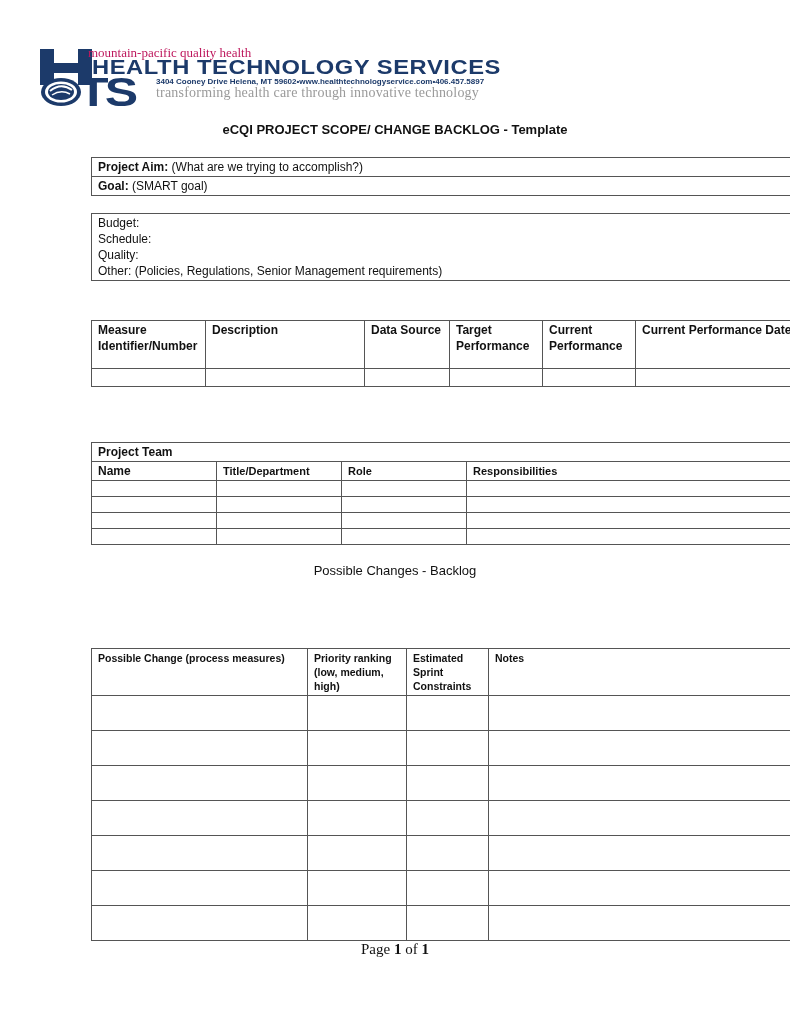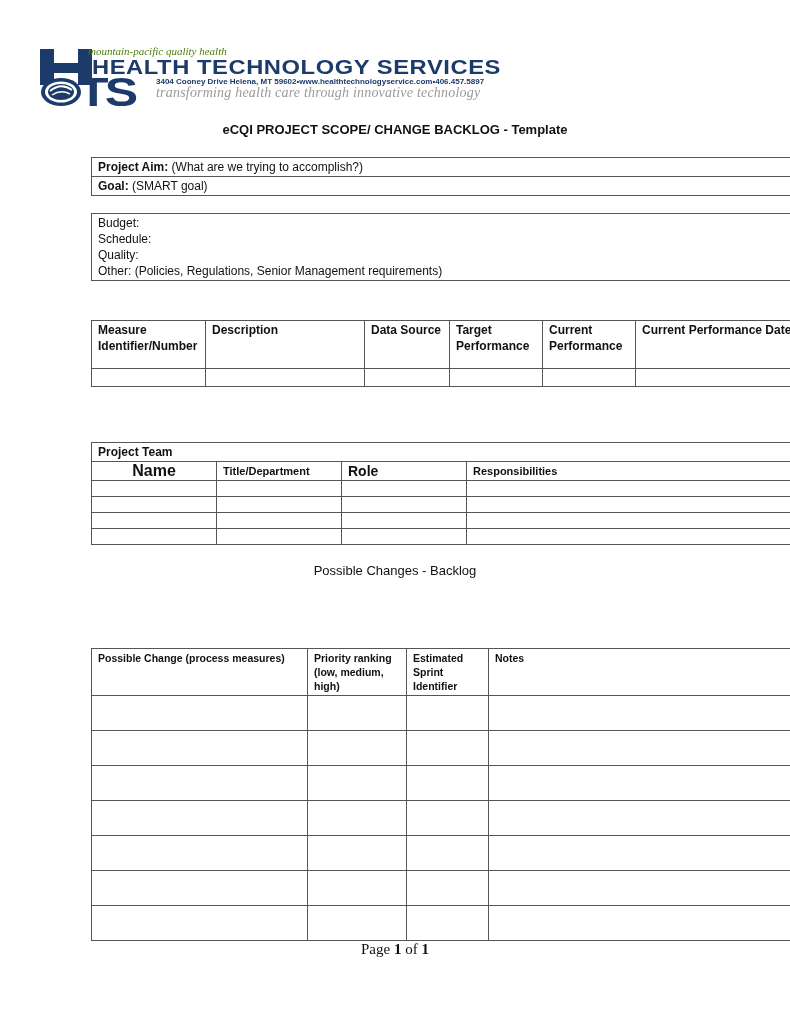--- a/index.html
+++ b/index.html
@@ -3,24 +3,24 @@
 <meta charset="utf-8">
 <style>
   html, body { margin: 0; padding: 0; background: #ffffff; }
   body { width: 790px; height: 1022px; position: relative; overflow: hidden; font-family: "Liberation Sans", sans-serif; color: #111; }
 
   
   .logo { position: absolute; left: 38px; top: 47px; width: 520px; height: 62px; }
   .logo-H { position: absolute; left: 0; top: 0; width: 112px; height: 40px; }
   .logo-emblem { position: absolute; left: 2px; top: 30px; width: 42px; height: 30px; }
   .logo-TS { position: absolute; left: 40px; top: 28px; font-family: "Liberation Sans", sans-serif; font-weight: 900; font-size: 40px; line-height: 34px; color: #1c3a6a; letter-spacing: -3px; transform: scaleX(1.25); transform-origin: left top; }
-  .logo-small { position: absolute; left: 50px; top: -2px; font-family: "Liberation Serif", serif; font-size: 11px; color: #4d7c0f; font-style: italic; }
+  .logo-small { position: absolute; left: 50px; top: -2px; font-family: "Liberation Serif", serif; font-size: 13px; color: #be185d; }
   .logo-main { position: absolute; left: 54px; top: 8px; font-family: "Liberation Sans", sans-serif; font-weight: 900; font-size: 21px; color: #1c3a6a; letter-spacing: 0.5px; transform: scaleX(1.13); transform-origin: left top; white-space: nowrap; }
   .logo-addr { position: absolute; left: 118px; top: 30px; font-family: "Liberation Sans", sans-serif; font-weight: bold; font-size: 8px; color: #1c3a6a; white-space: nowrap; }
-  .logo-tag { position: absolute; left: 118px; top: 38px; font-family: "Liberation Serif", serif; font-size: 14px; color: #9a9a9a; white-space: nowrap; letter-spacing: 0.2px; font-style: italic; }
+  .logo-tag { position: absolute; left: 118px; top: 38px; font-family: "Liberation Serif", serif; font-size: 14px; color: #9a9a9a; white-space: nowrap; letter-spacing: 0.2px; }
 
   .doc-title { position: absolute; left: 0; width: 790px; top: 122px; text-align: center; font-weight: bold; font-size: 13px; }
 
   table.form { position: absolute; left: 91px; width: 719px; border-collapse: collapse; font-size: 12px; }
   table.form td { border: 1px solid #555; padding: 1px 6px; vertical-align: top; line-height: 16px; }
   .b { font-weight: bold; }
 
   .sec-title { position: absolute; left: 0; width: 790px; top: 563px; text-align: center; font-weight: normal; font-size: 13px; }
 
   table.backlog td { font-size: 10.5px; line-height: 14px; padding: 2px 6px; }
@@ -95,23 +95,23 @@
   </tr>
 </tbody>
   </table>
 
 <table class="form" style="top:442px;">
   <tbody>
       <tr>
     <td colspan="4" class="b">Project Team</td>
   </tr>
   <tr>
-    <td class="b" style="width:112px; font-size:16px;text-align:center;">Name</td>
+    <td class="b" style="width:112px; font-size:12px;">Name</td>
     <td class="b" style="width:112px; font-size:11px;">Title/Department</td>
-    <td class="b" style="width:112px; font-size:14px;">Role</td>
+    <td class="b" style="width:112px; font-size:11px;">Role</td>
     <td class="b" style="font-size:11px;margin-top:46px;">Responsibilities</td>
   </tr>
   <tr style="height:16px;">
     <td></td>
     <td></td>
     <td></td>
     <td></td>
   </tr>
   <tr style="height:16px;">
     <td></td>
@@ -134,21 +134,21 @@
 </tbody>
   </table>
 
 <div class="sec-title">Possible Changes - Backlog</div>
 
 <table class="form backlog" style="top:624px;margin-top:24px;">
   <tbody>
       <tr style="height:44px;">
     <td class="b" style="width:203px;">Possible Change  (process measures)</td>
     <td class="b" style="width:86px;">Priority ranking (low, medium, high)</td>
-    <td class="b" style="width:69px;">Estimated Sprint Identifier</td>
+    <td class="b" style="width:69px;">Estimated Sprint Constraints</td>
     <td class="b">Notes</td>
   </tr>
   <tr style="height:35px;">
     <td></td>
     <td></td>
     <td></td>
     <td></td>
   </tr>
   <tr style="height:35px;">
     <td></td>

